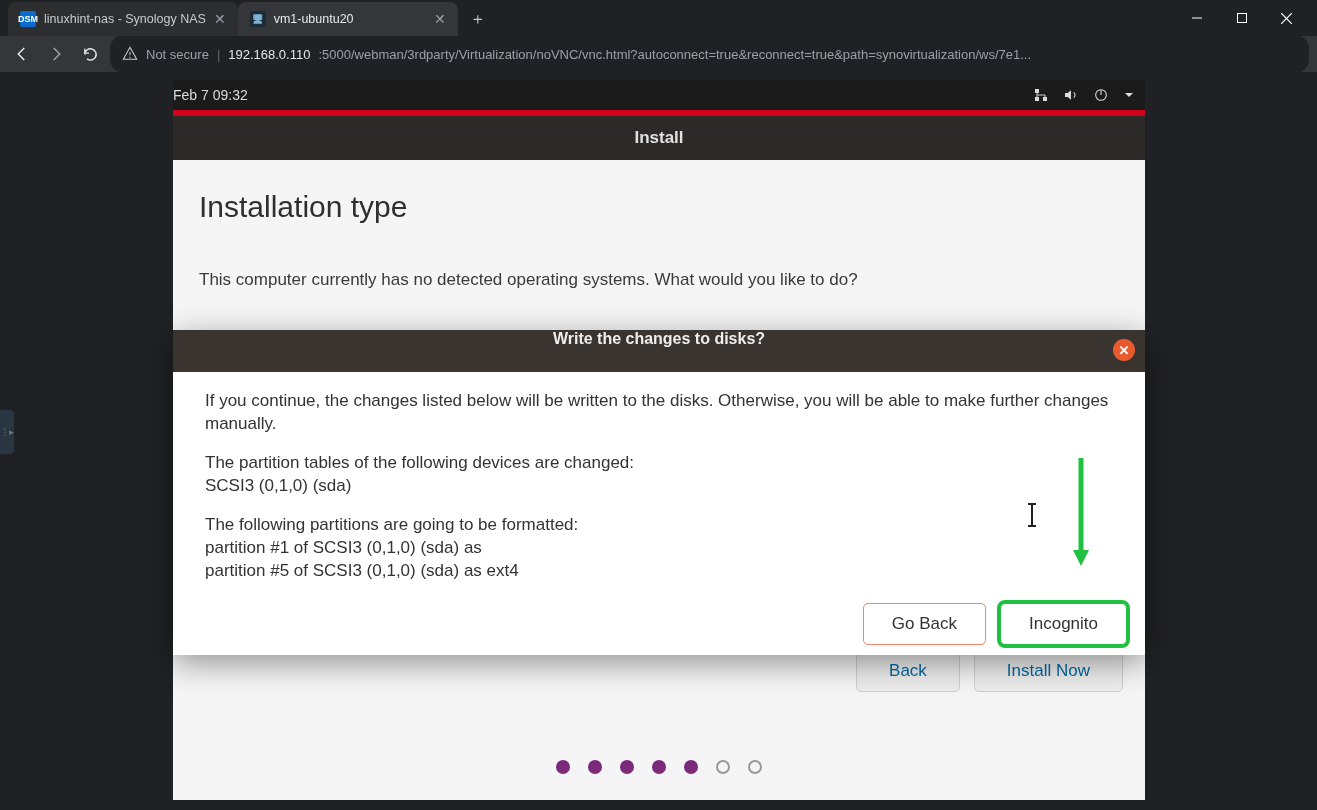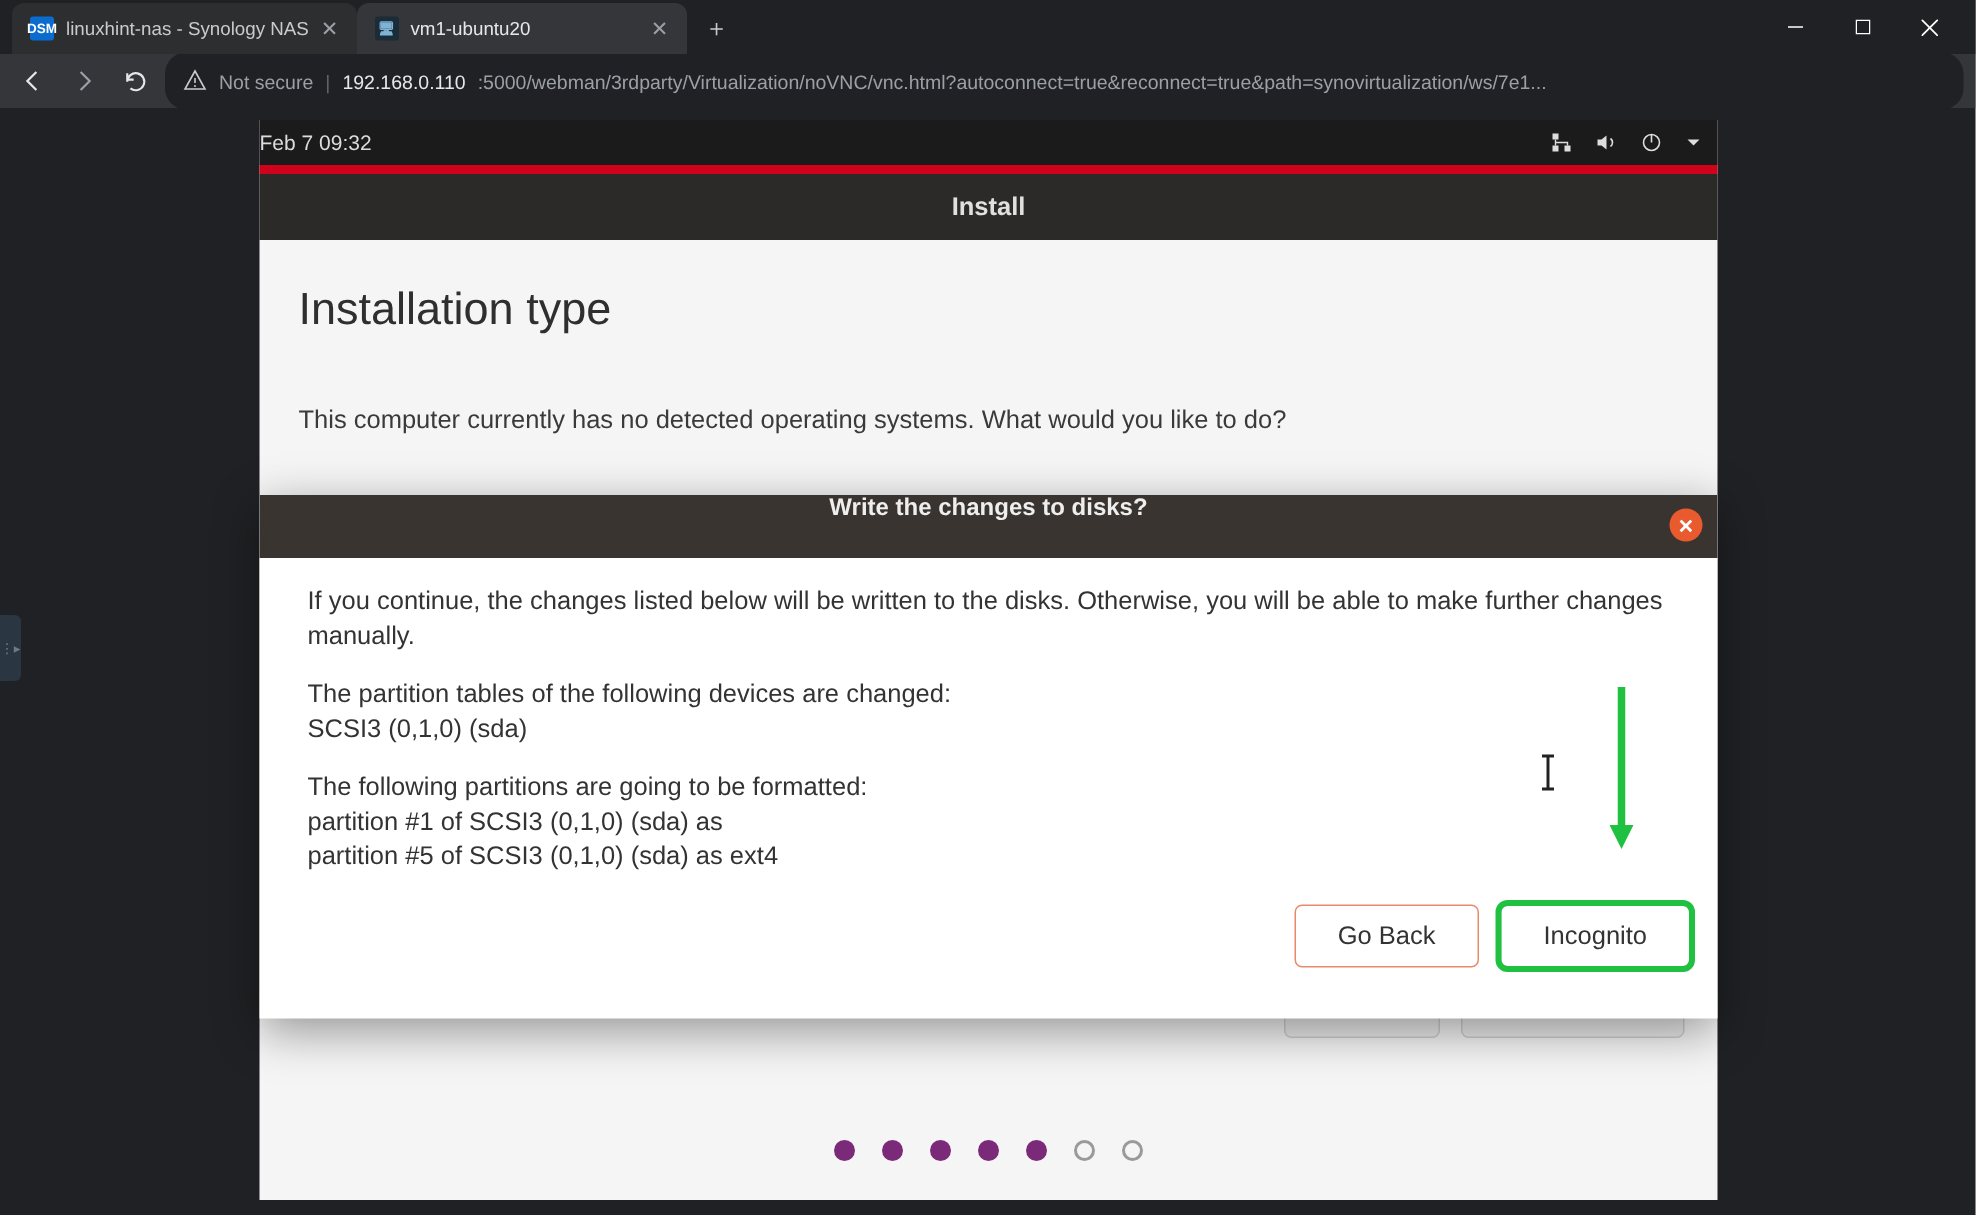--- a/index.html
+++ b/index.html
@@ -109,36 +109,36 @@
   width:22px;height:22px; background:#e95b2e; border-radius:50%;
   color:#fff; font-size:13px; display:flex;align-items:center;justify-content:center;
 }
 .dialog-body {
   padding: 18px 30px 20px 32px;
   font-size:17px; color:#333; line-height:1.35;
 }
 .dialog-body p { margin-bottom: 16px; }
 .dialog-buttons {
   display:flex; justify-content:flex-end; gap:14px;
-  padding: 0 18px 34px 0;
+  padding: 0 18px 10px 0;
 }
 .btn {
   padding: 10px 28px; font-size:17px; border-radius:5px;
   background:#fff; border:1px solid #c8c8c8; color:#333;
 }
 .btn.warn { border:1px solid #e88a6b; color:#333; }
 .btn.highlight { outline:4px solid #20c040; outline-offset:-1px; }
 
 .bg-buttons {
   position:absolute; right:22px; top:570px;
   display:flex; gap:14px;
 }
 .bg-btn {
   padding:10px 32px; font-size:17px; border-radius:5px;
-  background:#ededed; border:1px solid #cfcfcf; color:#404040;
+  background:#ededed; border:1px solid #cfcfcf; color:#0369a1;
 }
 
 .dots {
   position:absolute; left:0; right:0; bottom:26px;
   display:flex; justify-content:center; gap:18px;
 }
 .dot { width:14px;height:14px; border-radius:50%; background:#7b2a7a; }
 .dot.hollow { background:transparent; border:2px solid #9a9a9a; }
 
 .arrow-annot {

